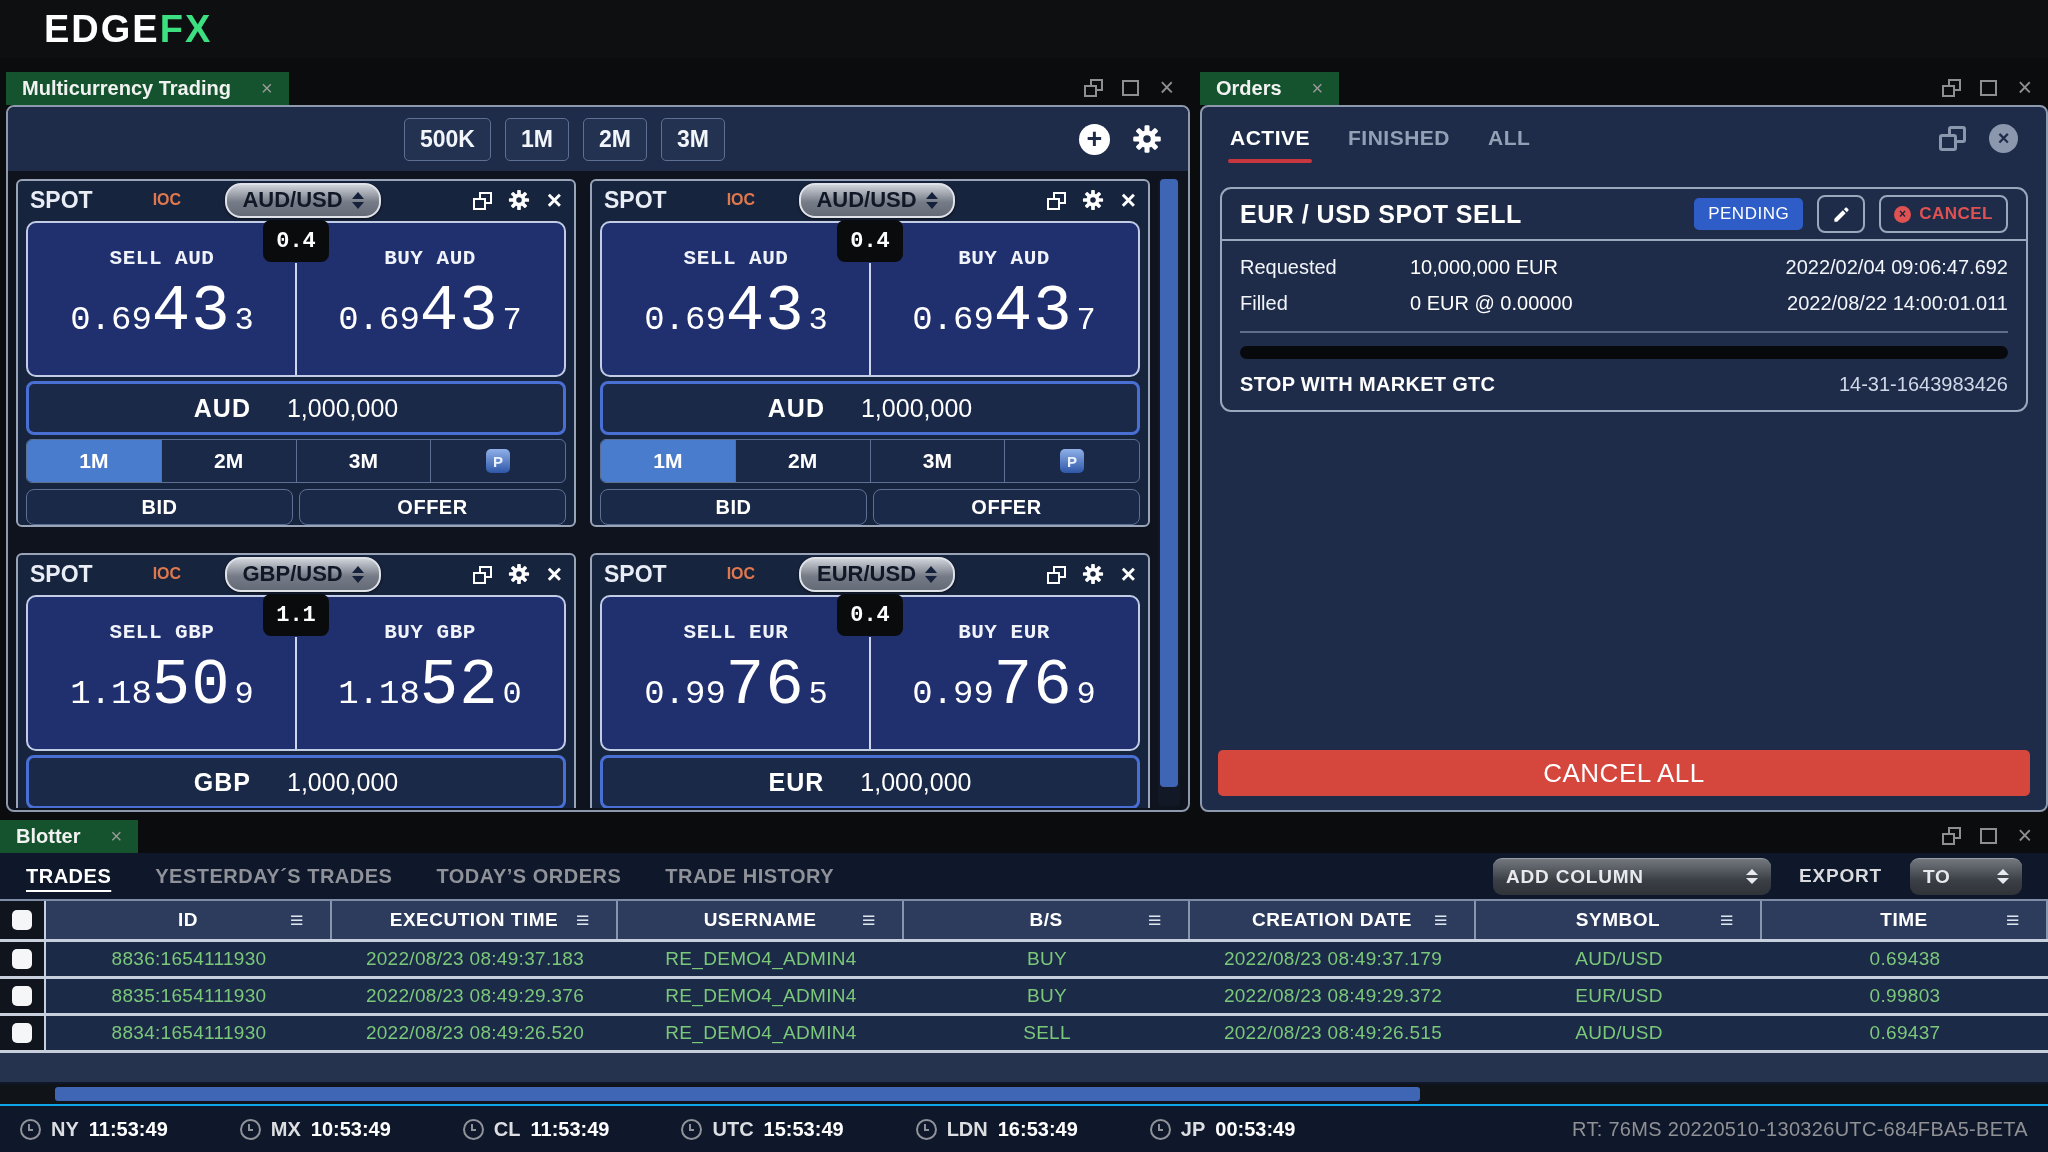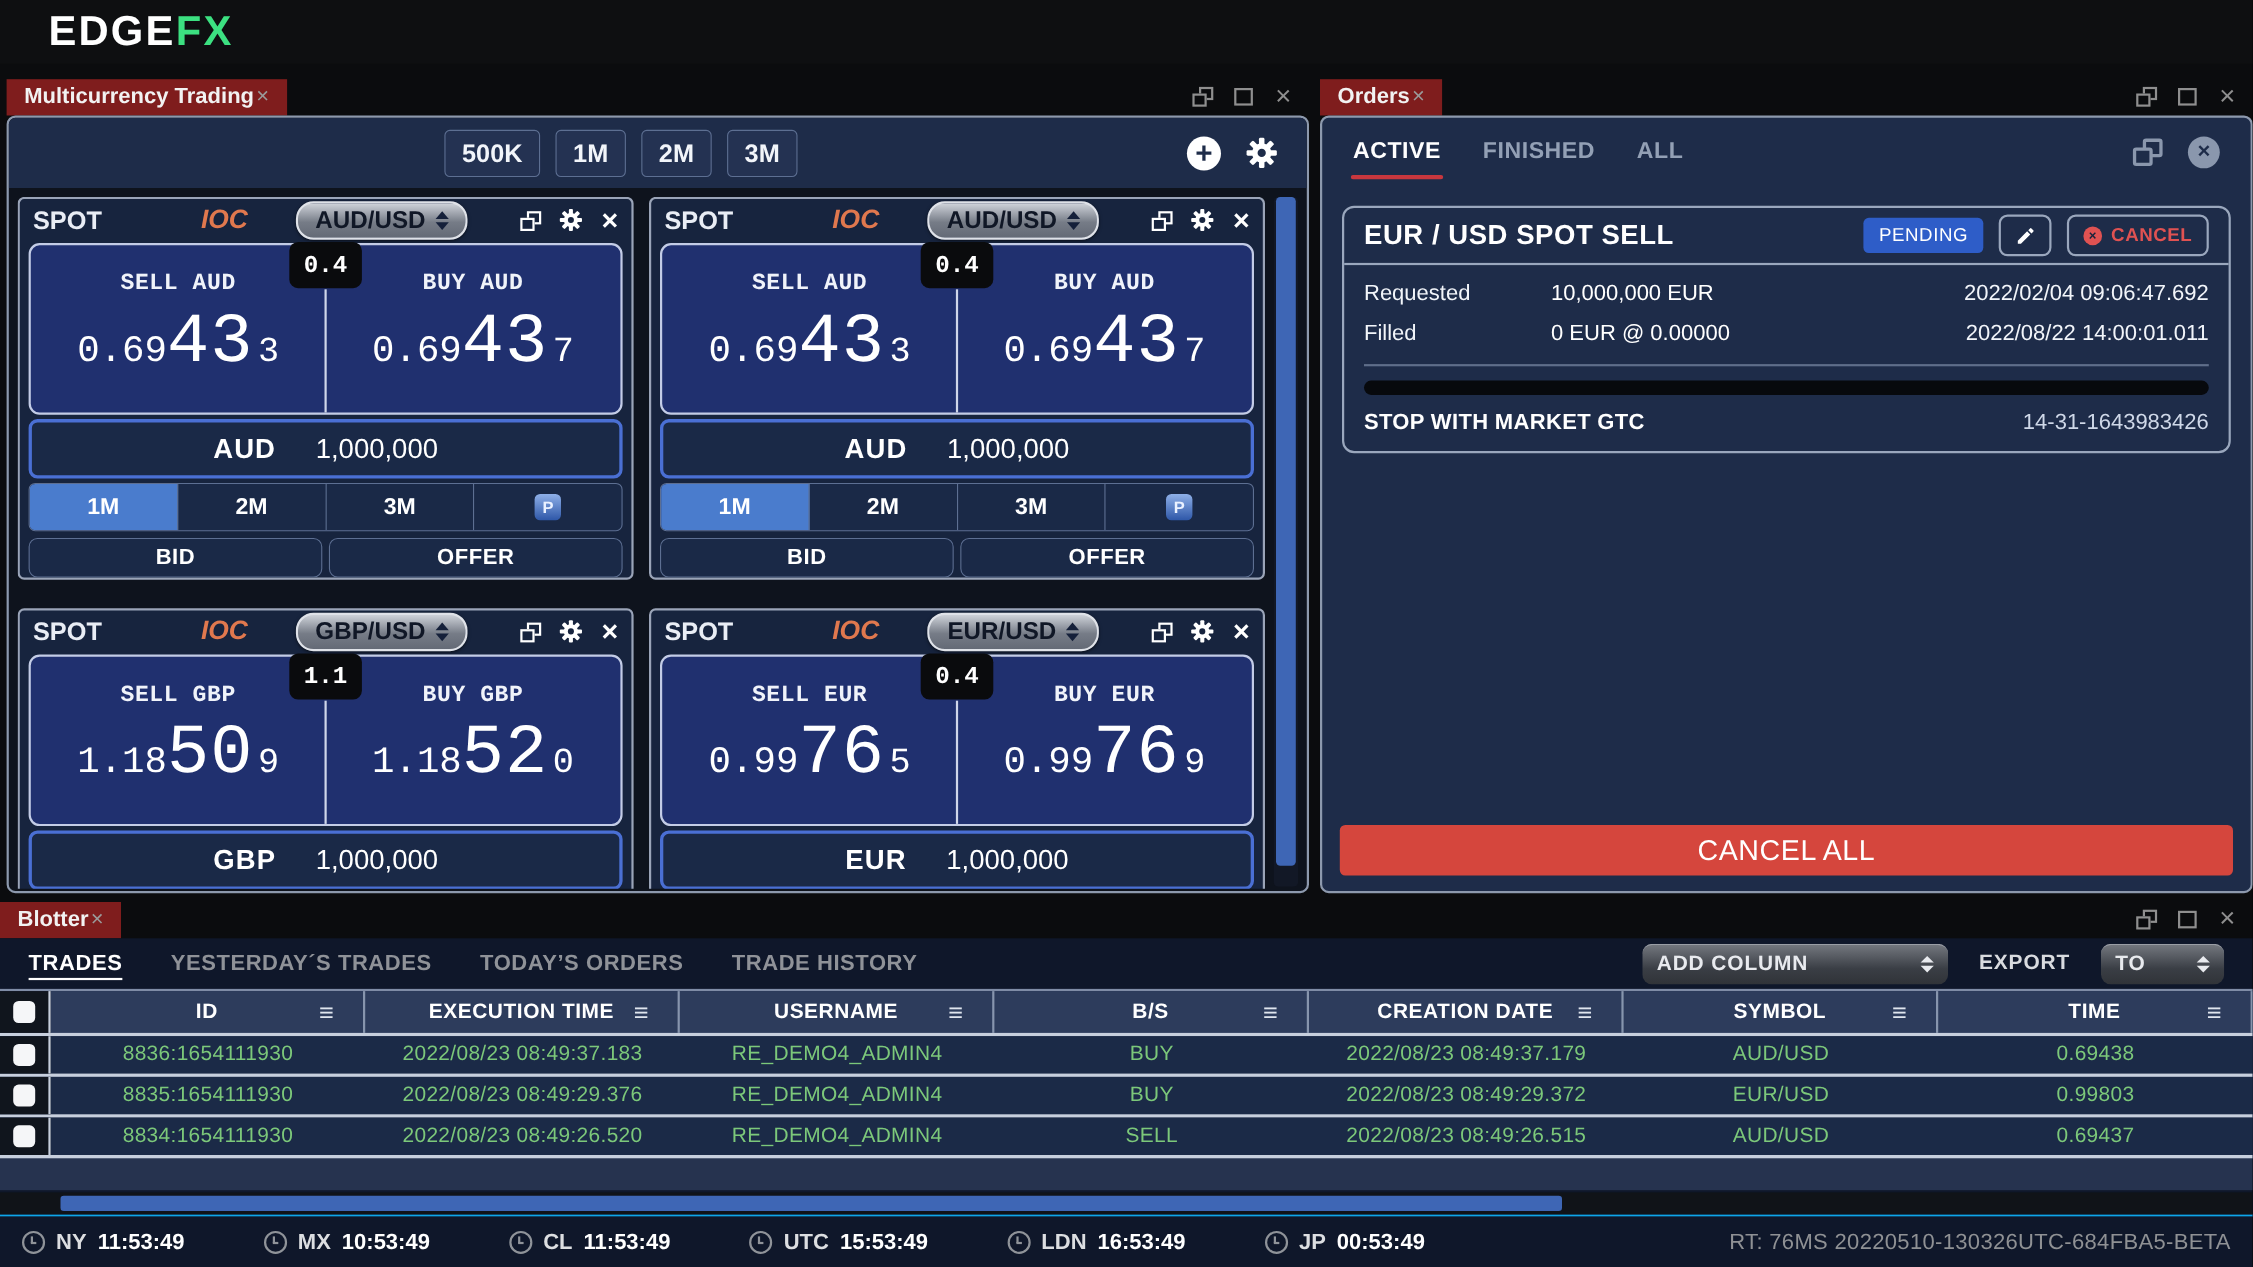--- a/index.html
+++ b/index.html
@@ -7,21 +7,21 @@
          font-family:"Liberation Sans",sans-serif;color:#fff;}
 
   
   .app-header{position:absolute;left:0;top:0;width:100%;height:58px;background:#0e0f11;}
   .logo{position:absolute;left:44px;top:8px;font-size:38px;font-weight:bold;letter-spacing:2px;}
   .logo .fx{color:#3ce081;}
 
   
   .window{position:absolute;}
   .tabbar{position:relative;height:33px;display:flex;align-items:stretch;background:transparent;}
-  .tab{background:#7f1d1d;display:flex;align-items:center;gap:2px;padding:0 16px;
+  .tab{background:#14532d;display:flex;align-items:center;gap:30px;padding:0 16px;
        font-size:20px;font-weight:bold;color:#f2f2f2;}
   .tab .x{color:#9a9a9a;font-size:20px;font-weight:normal;cursor:pointer;}
   .winctrls{position:absolute;right:16px;top:7px;display:flex;gap:20px;align-items:center;}
   .ic-sm-restore{position:relative;width:18px;height:17px;display:inline-block;}
   .ic-sm-restore::before{content:"";position:absolute;left:6px;top:0;width:9px;height:8px;border:2px solid #8f8f8f;}
   .ic-sm-restore::after{content:"";position:absolute;left:0;top:6px;width:9px;height:8px;border:2px solid #8f8f8f;background:#0b0c0e;}
   .ic-sm-max{width:13px;height:12px;border:2px solid #8f8f8f;display:inline-block;}
   .ic-sm-close{color:#8f8f8f;font-size:25px;line-height:17px;font-weight:normal;}
   .panel{position:absolute;left:0;right:0;top:33px;bottom:0;background:#1e2c49;
          border:2px solid #8d99ad;border-radius:8px;}
@@ -38,21 +38,21 @@
                font-size:27px;font-weight:bold;display:flex;align-items:center;justify-content:center;line-height:1;}
   .tiles{position:absolute;left:8px;top:72px;right:38px;bottom:2px;display:grid;
          grid-template-columns:1fr 1fr;grid-auto-rows:348px;gap:26px 14px;overflow:hidden;}
   .vscroll{position:absolute;right:8px;top:72px;width:22px;bottom:4px;background:#121826;border-radius:4px;}
   .vscroll .thumb{position:absolute;left:2px;right:2px;top:0;height:97%;background:#3e66b5;border-radius:4px;}
 
   
   .tile{position:relative;background:#17243e;border:2px solid #9aa4b8;border-radius:6px;overflow:hidden;}
   .tile-head{height:38px;display:flex;align-items:center;padding:0 12px;}
   .t-type{font-size:23px;font-weight:bold;color:#e9edf5;}
-  .t-tif{font-size:24px;font-weight:bold;color:#e0784e;margin-left:90px;font-style:italic;}
+  .t-tif{font-size:16px;font-weight:bold;color:#e0784e;margin-left:60px;}
   .pair-dd{margin-left:44px;height:31px;min-width:152px;border-radius:16px;
            background:linear-gradient(#ced2d9,#767c87 55%,#646a76);
            border:2px solid #dfe2e8;box-shadow:0 1px 3px rgba(0,0,0,.6);
            display:flex;align-items:center;justify-content:center;gap:9px;
            color:#101726;font-size:22px;font-weight:bold;cursor:pointer;}
   .dd-arrows{display:flex;flex-direction:column;gap:3px;}
   .dd-arrows i{display:block;width:0;height:0;border-left:6px solid transparent;border-right:6px solid transparent;}
   .pair-dd .dd-arrows .up{border-bottom:7px solid #15203a;}
   .pair-dd .dd-arrows .dn{border-top:7px solid #15203a;}
   .t-ic{margin-left:17px;cursor:pointer;display:flex;align-items:center;}

